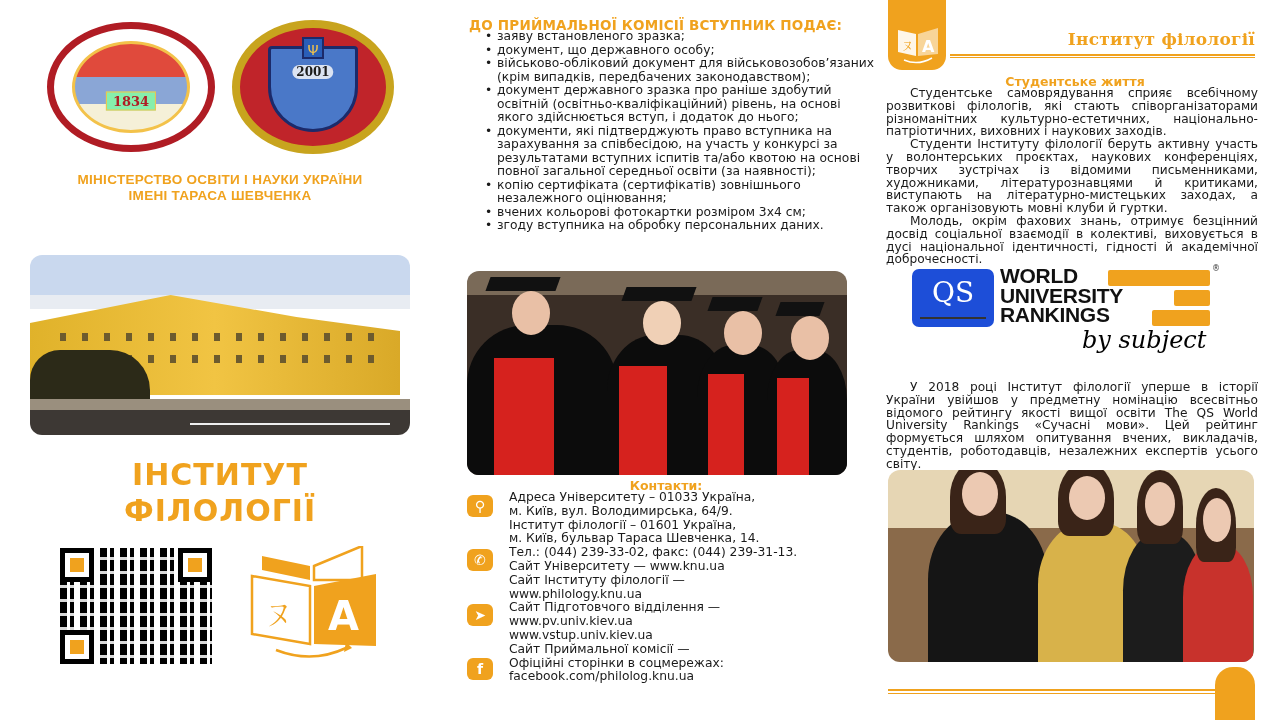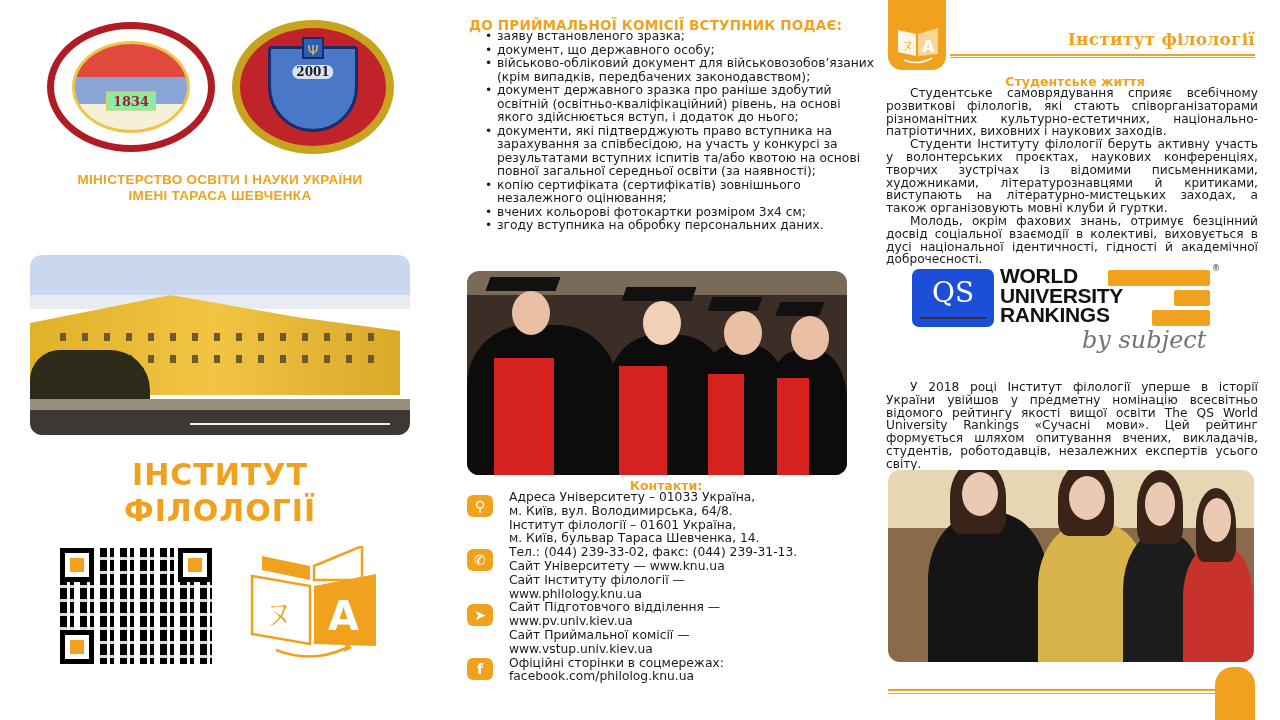--- a/index.html
+++ b/index.html
@@ -67,21 +67,21 @@
 
     .sub-title { position: absolute; left: 0; width: 410px; top: 74px; text-align: center; color: #f0a21e; font-weight: bold; font-size: 12.5px; font-family: "DejaVu Sans", sans-serif; }
     .para { position: absolute; left: 16px; width: 372px; font-size: 12.2px; line-height: 12.8px; text-align: justify; color: #1a1a1a; }
     .para p { text-indent: 24px; }
 
     #qs { position: absolute; left: 42px; top: 266px; width: 310px; height: 94px; }
     .qs-box { position: absolute; left: 0; top: 3px; width: 82px; height: 58px; background: #1d4ed8; border-radius: 7px; color: #fff; font-family: "DejaVu Serif", serif; font-size: 28px; text-align: center; line-height: 48px; }
     .qs-box::after { content: ""; position: absolute; left: 8px; right: 8px; bottom: 8px; height: 2px; background: #333; }
     .qs-words { position: absolute; left: 88px; top: 0; font-family: "Liberation Sans", sans-serif; font-weight: bold; font-size: 21px; line-height: 19.5px; color: #111; letter-spacing: -0.3px; }
     .qs-bar { position: absolute; height: 16px; background: #f0a21e; border-radius: 2px; }
-    .qs-sub { position: absolute; left: 170px; top: 60px; font-family: "DejaVu Serif", serif; font-style: italic; font-size: 24px; color: #737373; text-align: right; }
+    .qs-sub { position: absolute; left: 170px; top: 60px; font-family: "DejaVu Serif", serif; font-style: italic; font-size: 24px; color: #000000; text-align: right; }
     .qs-reg { position: absolute; left: 300px; top: -2px; font-size: 8px; color: #333; }
 
     #photo-indian { left: 18px; top: 470px; width: 366px; height: 192px; background: linear-gradient(#e6d6b4 0 30%, #8a6a4a 30%); }
     .sitter { position: absolute; bottom: 0; border-radius: 45% 45% 0 0; }
     .sitter .face { position: absolute; left: 28%; width: 36px; height: 44px; border-radius: 50%; background: #ecc9b2; }
     .sitter .hair { position: absolute; left: 18%; width: 56px; height: 74px; border-radius: 50% 50% 20% 20%; background: #3a2418; }
 
     .foot-line { position: absolute; left: 18px; top: 689px; width: 330px; height: 5px; border-top: 2px solid #f0a21e; border-bottom: 1px solid #f0a21e; }
     .foot-tab { position: absolute; left: 345px; top: 667px; width: 40px; height: 53px; background: #f0a21e; border-radius: 18px 18px 0 0; }
   </style>
@@ -176,31 +176,31 @@
 
   <div class="contacts-title">Контакти:</div>
 
   <div class="cicon" style="top:495px">⚲</div>
   <div class="cicon" style="top:549px">✆</div>
   <div class="cicon" style="top:604px">➤</div>
   <div class="cicon" style="top:658px">f</div>
 
   <div class="contacts">
     <div>Адреса Університету – 01033 Україна,</div>
-    <div>м. Київ, вул. Володимирська, 64/8.</div>
+    <div>м. Київ, вул. Володимирська, 64/9.</div>
     <div>Інститут філології – 01601 Україна,</div>
     <div>м. Київ, бульвар Тараса Шевченка, 14.</div>
     <div>Тел.: (044) 239-33-02, факс: (044) 239-31-13.</div>
     <div>Сайт Університету — www.knu.ua</div>
     <div>Сайт Інституту філології —</div>
     <div>www.philology.knu.ua</div>
     <div>Сайт Підготовчого відділення —</div>
     <div>www.pv.univ.kiev.ua</div>
+    <div>www.vstup.univ.kiev.ua</div>
     <div>Сайт Приймальної комісії —</div>
-    <div>www.vstup.univ.kiev.ua</div>
     <div>Офіційні сторінки в соцмережах:</div>
     <div>facebook.com/philolog.knu.ua</div>
   </div>
 </section>
 
 <section id="p3" class="panel">
   <div class="tab-icon">
     <svg viewBox="0 0 58 70" width="58" height="70">
       <polygon points="10,30 28,34 28,56 10,52" fill="#fff" opacity="0.9"></polygon>
       <polygon points="30,34 50,28 50,54 30,56" fill="#fff" opacity="0.55"></polygon>

